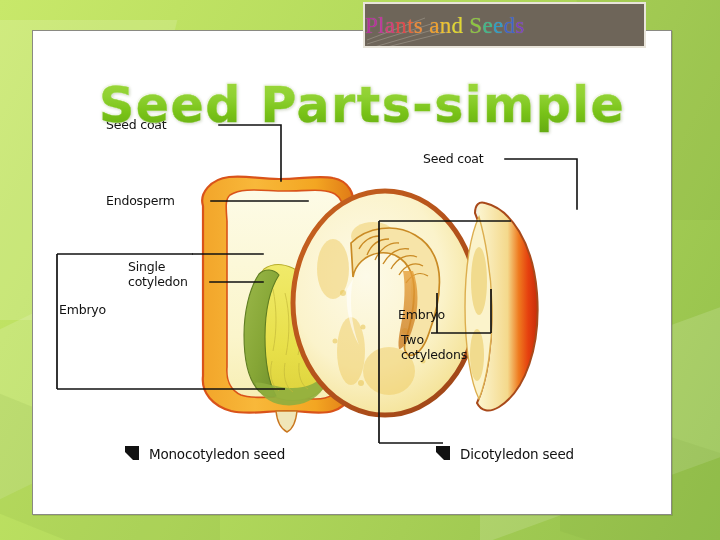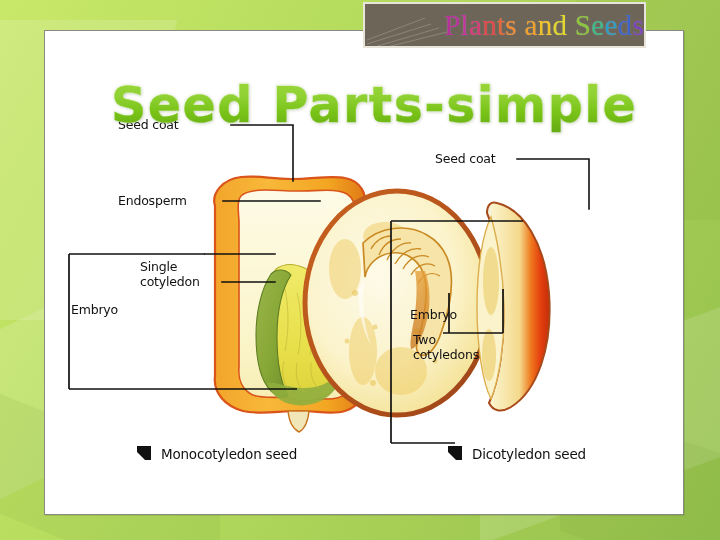--- a/index.html
+++ b/index.html
@@ -18,42 +18,42 @@
   .bg-facet.d{background:rgba(120,165,60,0.13);}
   .f1{left:-90px;top:300px;width:300px;height:170px;transform:skewY(-26deg);}
   .f2{left:-40px;top:430px;width:260px;height:120px;transform:skewY(22deg);}
   .f3{left:480px;top:340px;width:300px;height:150px;transform:skewY(-20deg);}
   .f4{left:560px;top:440px;width:240px;height:130px;transform:skewY(18deg);}
   .f5{left:-60px;top:20px;width:200px;height:300px;transform:skewX(-14deg);}
   .f6{left:600px;top:0px;width:180px;height:220px;transform:skewX(12deg);}
 
   
   #panel{
-    position:absolute;left:44px;top:30px;width:638px;height:483px;
+    position:absolute;left:32px;top:30px;width:638px;height:483px;
     background:#ffffff;
     border:1px solid #8a8a82;
     box-shadow:1px 1px 0 rgba(0,0,0,0.10);
     overflow:hidden;
   }
 
   
   #banner{
     position:absolute;left:363px;top:2px;width:283px;height:46px;
     background:#6e6559;
     border:2px solid #e8e4da;
     box-sizing:border-box;
     overflow:hidden;
     z-index:40;
   }
   #banner .streaks{position:absolute;left:0;top:6px;width:130px;height:40px;opacity:.45;}
   #banner-text{
     position:absolute;left:0;right:0;top:50%;transform:translateY(-50%);
-    text-align:right;white-space:nowrap;
+    text-align:left;white-space:nowrap;
     font-family:"Liberation Serif",serif;
-    font-size:29px;font-weight:400;letter-spacing:.3px;
+    font-size:23px;font-weight:400;letter-spacing:.3px;
     line-height:1;
   }
   #banner-text span{
     -webkit-text-stroke:0px;
     text-shadow:0 0 1px rgba(255,255,255,.35);
   }
 
   
   #main-title{
     position:absolute;left:66px;top:50px;

